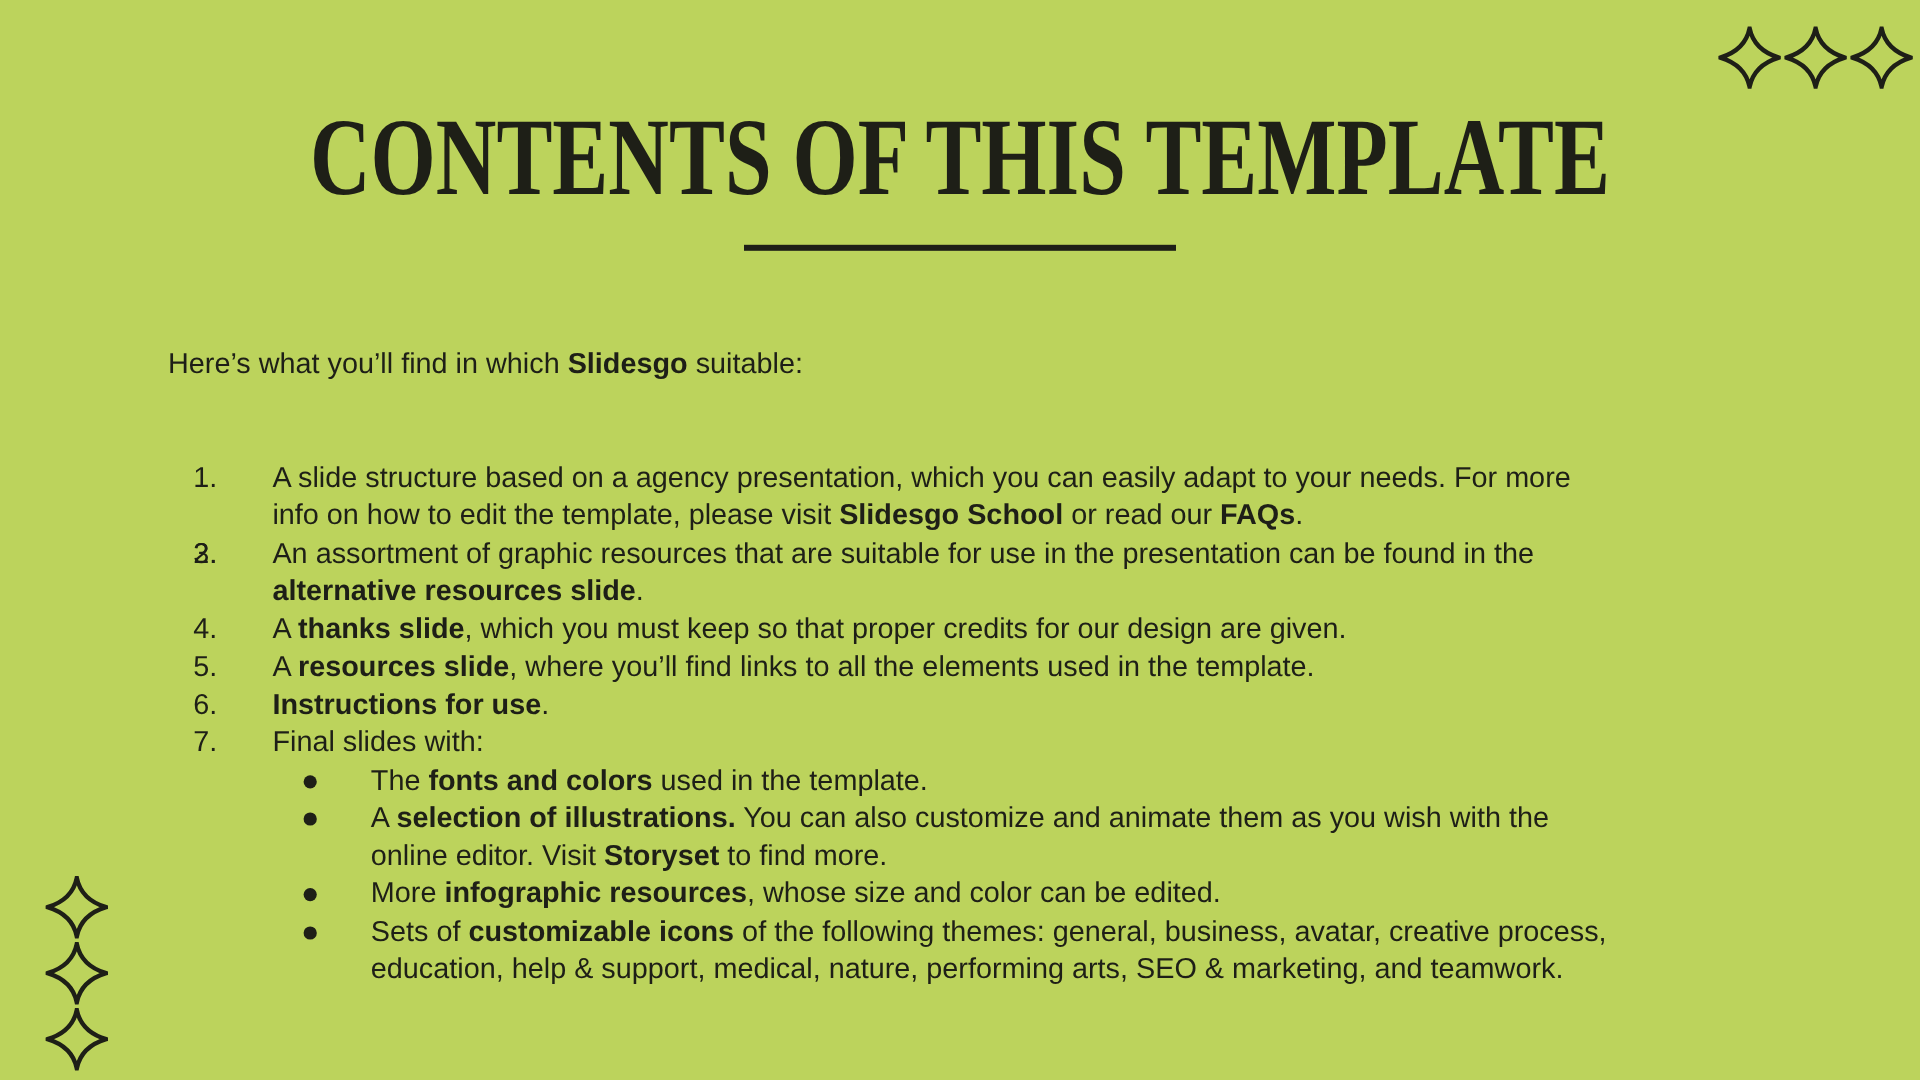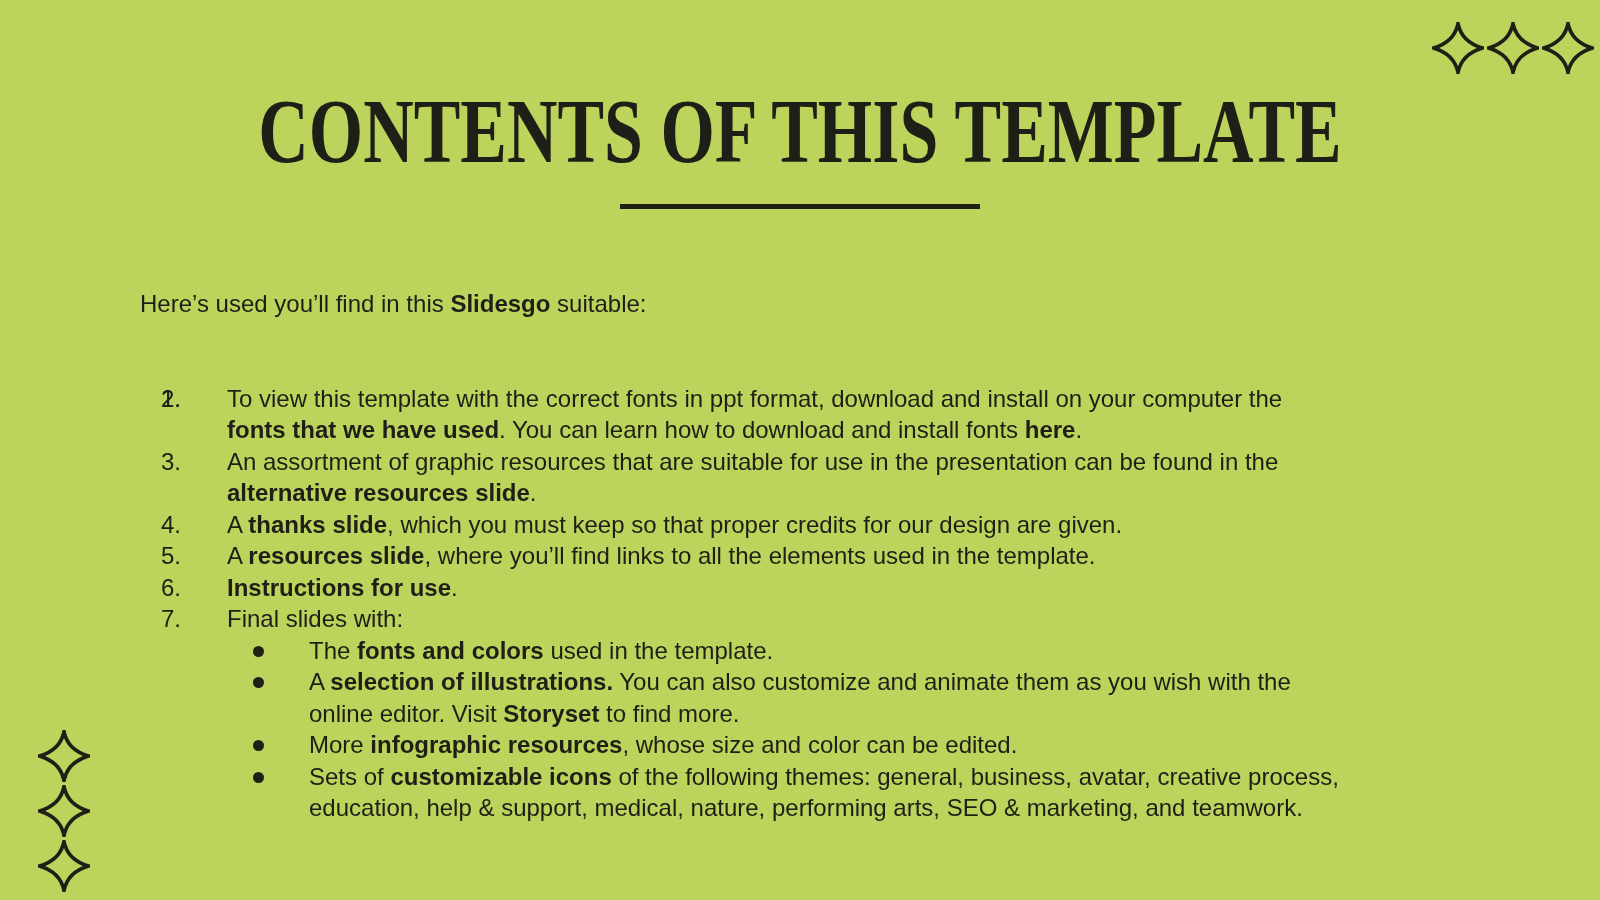--- a/index.html
+++ b/index.html
@@ -80,21 +80,21 @@
       </svg>
       <svg viewBox="0 0 100 100">
         <path d="M50 3 Q57 38 97 50 Q57 62 50 97 Q43 62 3 50 Q43 38 50 3 Z" fill="none" stroke="#1E1F17" stroke-width="7" stroke-linejoin="miter" stroke-miterlimit="20"></path>
       </svg>
     </div>
 
   <h1 class="title">CONTENTS OF THIS TEMPLATE</h1>
   <div class="divider"></div>
 
   <div class="content">
-    <div class="intro"><span>Here’s used you’ll find in this </span><span class="b">Slidesgo</span><span> suitable:</span></div>
-    <div class="numlist"><div class="num-item"><span class="num">1.</span></div><div class="num-item"><span class="num">2.</span><span><span>To view this template with the correct fonts in ppt format, download and install on your computer the
-</span><span class="b">fonts that we have used</span><span>. You can learn how to download and install fonts </span><span class="b">here</span><span>.</span></span></div><div class="num-item"><span class="num">3.</span><span><span>An assortment of graphic resources that are suitable for use in the presentation can be found in the
+    <div class="intro"><span>Here’s what you’ll find in which </span><span class="b">Slidesgo</span><span> suitable:</span></div>
+    <div class="numlist"><div class="num-item"><span class="num">1.</span><span><span>A slide structure based on a agency presentation, which you can easily adapt to your needs. For more
+info on how to edit the template, please visit </span><span class="b">Slidesgo School</span><span> or read our </span><span class="b">FAQs</span><span>.</span></span></div><div class="num-item"><span class="num">2.</span></div><div class="num-item"><span class="num">3.</span><span><span>An assortment of graphic resources that are suitable for use in the presentation can be found in the
 </span><span class="b">alternative resources slide</span><span>.</span></span></div><div class="num-item"><span class="num">4.</span><span><span>A </span><span class="b">thanks slide</span><span>, which you must keep so that proper credits for our design are given.</span></span></div><div class="num-item"><span class="num">5.</span><span><span>A </span><span class="b">resources slide</span><span>, where you’ll find links to all the elements used in the template.</span></span></div><div class="num-item"><span class="num">6.</span><span><span class="b">Instructions for use</span><span>.</span></span></div><div class="num-item"><span class="num">7.</span><span><span>Final slides with:</span></span></div><div class="bullet-item"><span class="dot"></span><span><span>The </span><span class="b">fonts and colors</span><span> used in the template.</span></span></div><div class="bullet-item"><span class="dot"></span><span><span>A </span><span class="b">selection of illustrations.</span><span> You can also customize and animate them as you wish with the
 online editor. Visit </span><span class="b">Storyset</span><span> to find more.</span></span></div><div class="bullet-item"><span class="dot"></span><span><span>More </span><span class="b">infographic resources</span><span>, whose size and color can be edited.</span></span></div><div class="bullet-item"><span class="dot"></span><span><span>Sets of </span><span class="b">customizable icons</span><span> of the following themes: general, business, avatar, creative process,
 education, help &amp; support, medical, nature, performing arts, SEO &amp; marketing, and teamwork.</span></span></div></div>
     
   </div>
 </div>
 
 </body></html>

